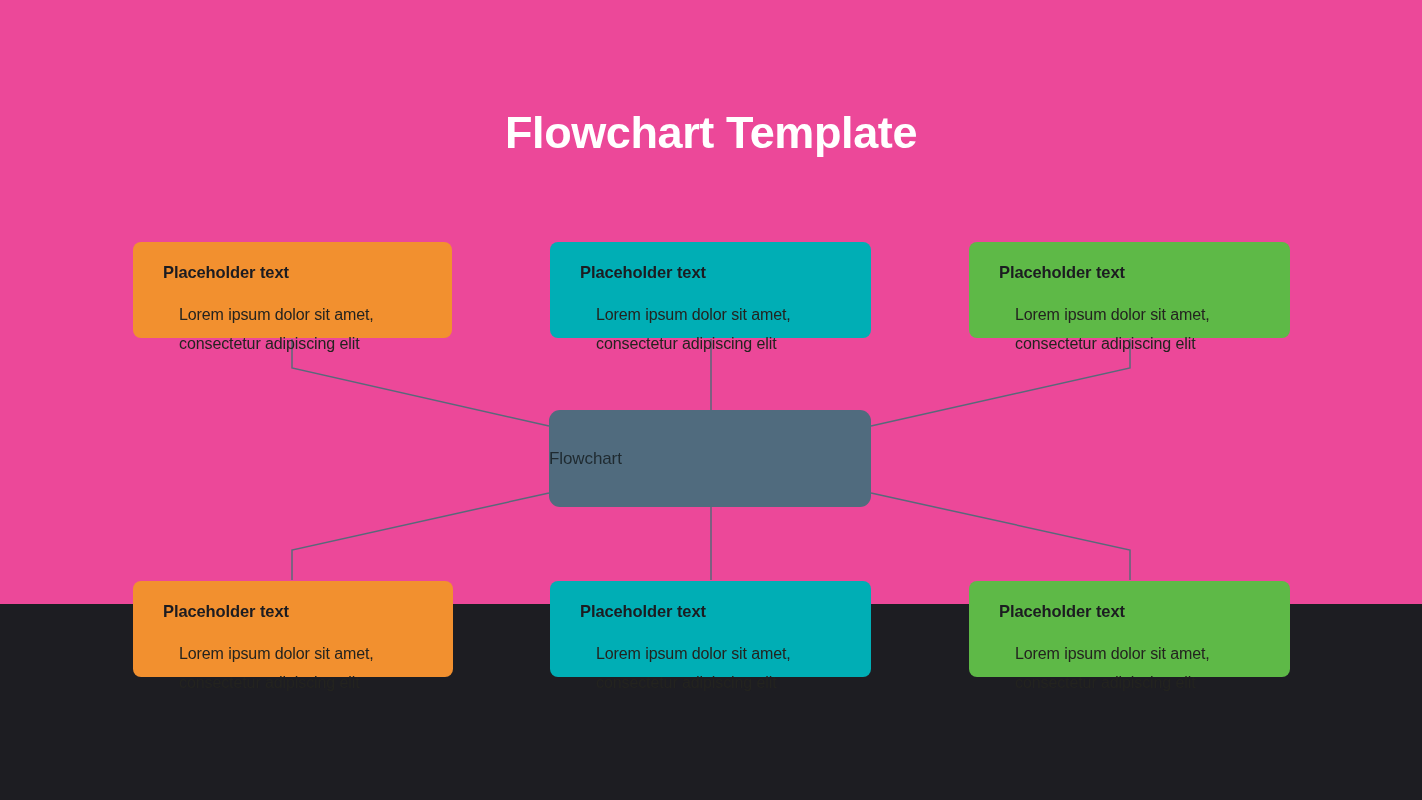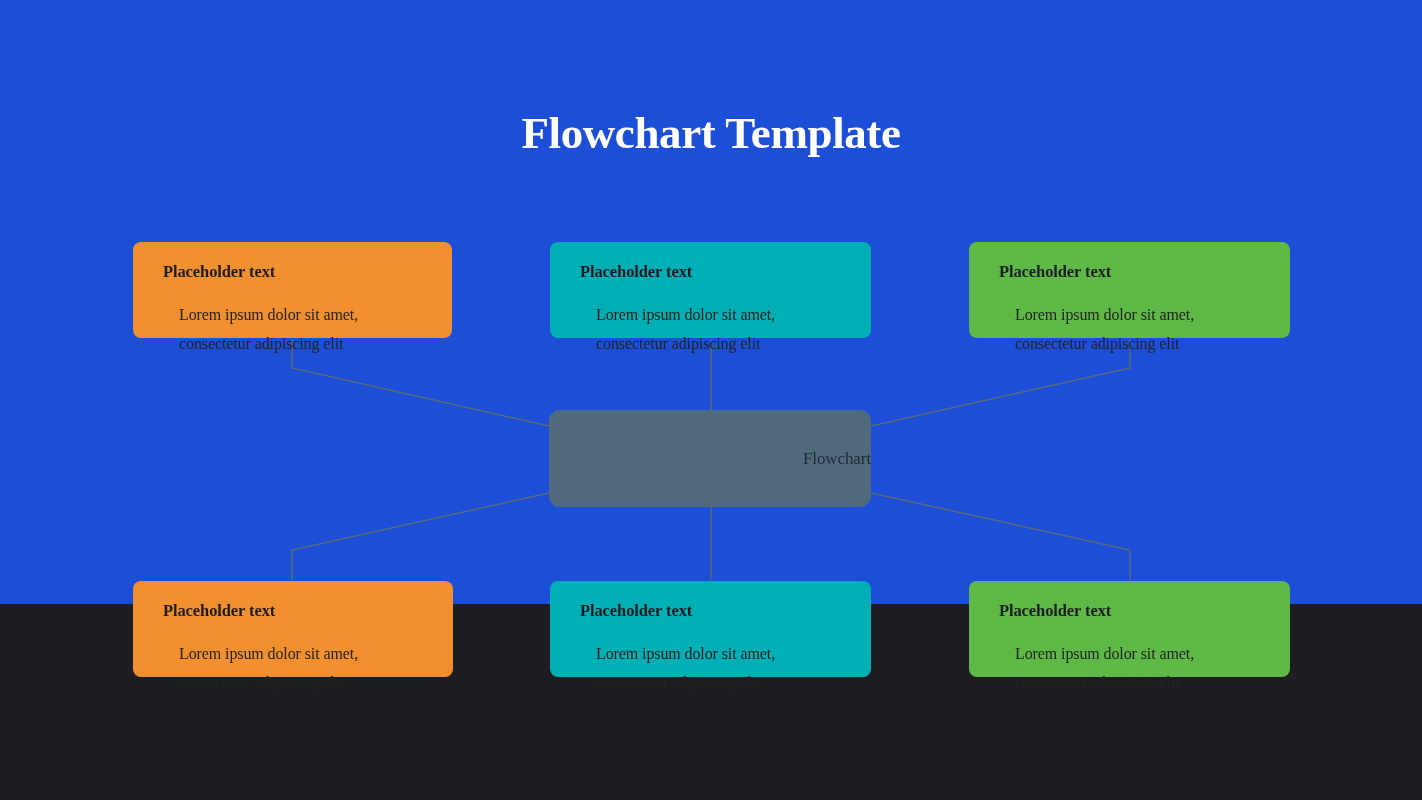--- a/index.html
+++ b/index.html
@@ -11,22 +11,21 @@
     width: 1422px;
     height: 800px;
     background: #1d1d22;
     font-family: "Liberation Sans", sans-serif;
     overflow: hidden;
   }
   #slide {
     position: relative;
     width: 1422px;
     height: 604px;
-    background: #1d4ed8;
-    font-family: Liberation Serif, serif;
+    background: #ec4899;
   }
 
   
   #title {
     position: absolute;
     left: 0;
     top: 104px;
     width: 1422px;
     text-align: center;
     font-size: 45px;
@@ -90,21 +89,21 @@
   #hub {
     position: absolute;
     left: 549px;
     top: 410px;
     width: 322px;
     height: 97px;
     background: #506b7e;
     border-radius: 11px;
     display: flex;
     align-items: center;
-    justify-content: flex-end;
+    justify-content: flex-start;
   }
   #hub-label {
     font-size: 17px;
     font-weight: normal;
     letter-spacing: -0.1px;
     color: #1f2a30;
   }
 </style>
 </head>
 <body>

